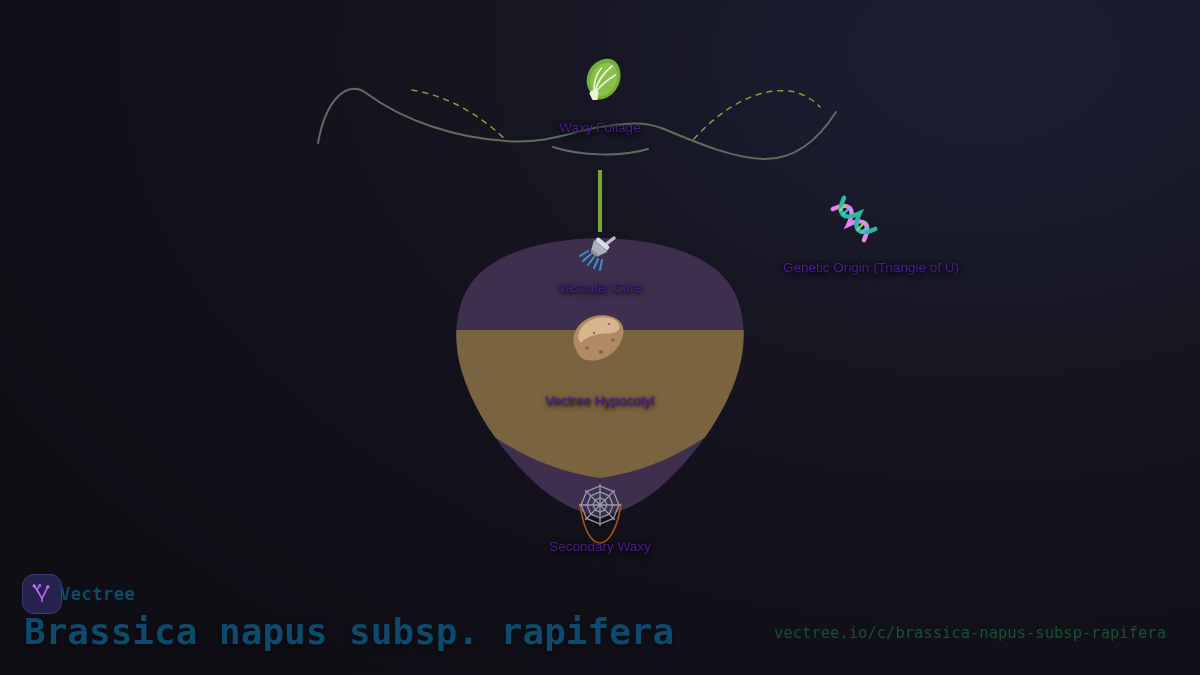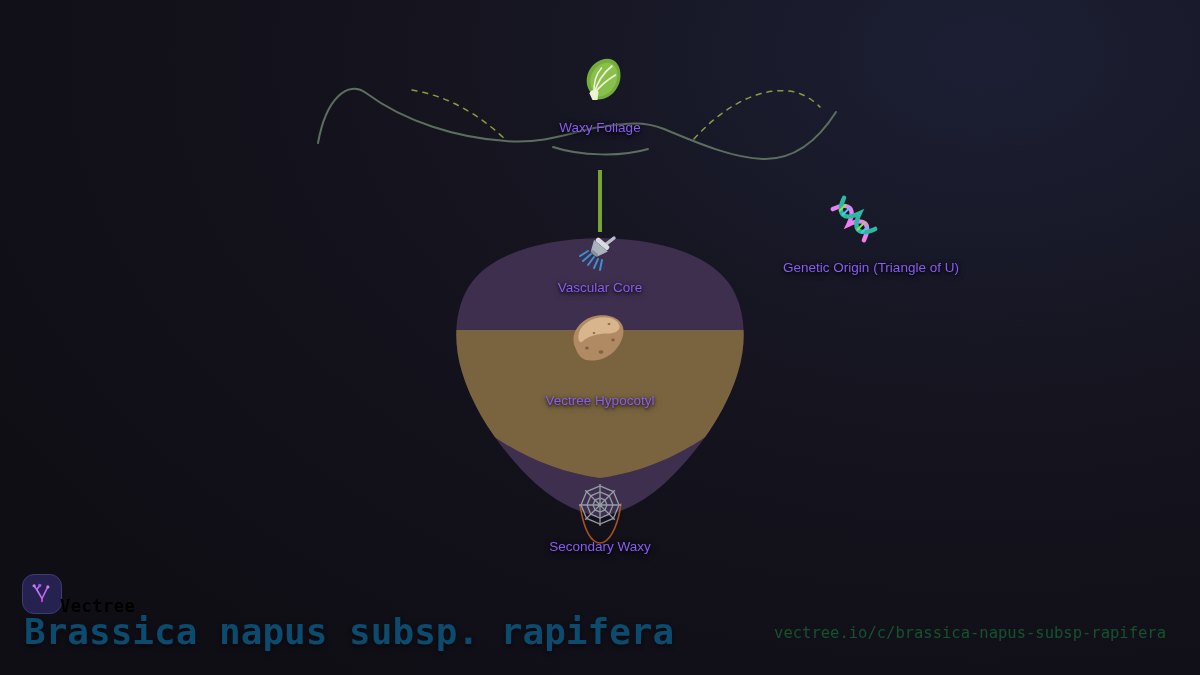--- a/index.html
+++ b/index.html
@@ -6,31 +6,31 @@
   body{
     position:relative;width:1200px;height:675px;overflow:hidden;
     background:
       radial-gradient(1150px 760px at 82% 8%, #1c1f34 0%, #15141f 46%, #0f0e15 100%);
     font-family:"Liberation Sans",sans-serif;
   }
   .scene{position:absolute;left:0;top:0;}
   .label{
     position:absolute;transform:translateX(-50%);
     font:13.5px/16px "Liberation Sans",sans-serif;
-    color:#8b5cf6;white-space:nowrap;
+    color:#4c1d95;white-space:nowrap;
     text-shadow:0 1px 3px rgba(0,0,0,.9),0 2px 6px rgba(0,0,0,.6);
   }
   .logo{
     position:absolute;left:22px;top:574px;width:40px;height:40px;
     border-radius:12px;background:#262250;border:1px solid #3d3a75;
     box-sizing:border-box;display:flex;align-items:center;justify-content:center;
   }
   .brand-name{
     position:absolute;left:60px;top:582px;
-    font:bold 17px/24px "DejaVu Sans Mono",monospace;color:#000000;letter-spacing:.5px;margin-top:12px;
+    font:bold 17px/24px "DejaVu Sans Mono",monospace;color:#0c4a6e;letter-spacing:.5px;
   }
   .title{
     position:absolute;left:24px;top:610px;
     font:bold 36px/44px "DejaVu Sans Mono",monospace;color:#0c4a6e;
     text-shadow:0 2px 4px rgba(0,0,0,.6);white-space:nowrap;
   }
   .url{
     position:absolute;right:34px;top:623px;
     font:15.5px/20px "DejaVu Sans Mono",monospace;color:#14532d;
   }

